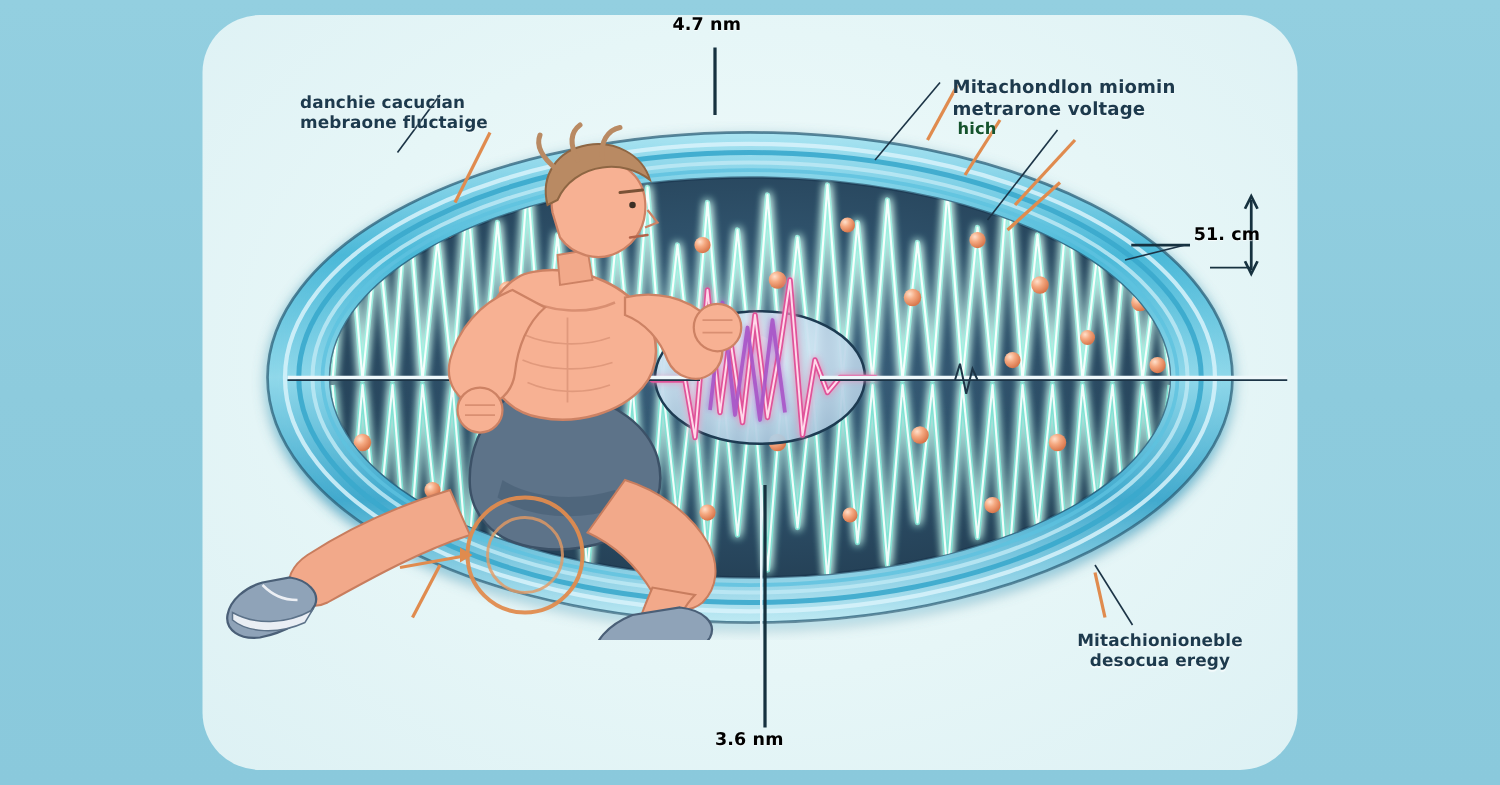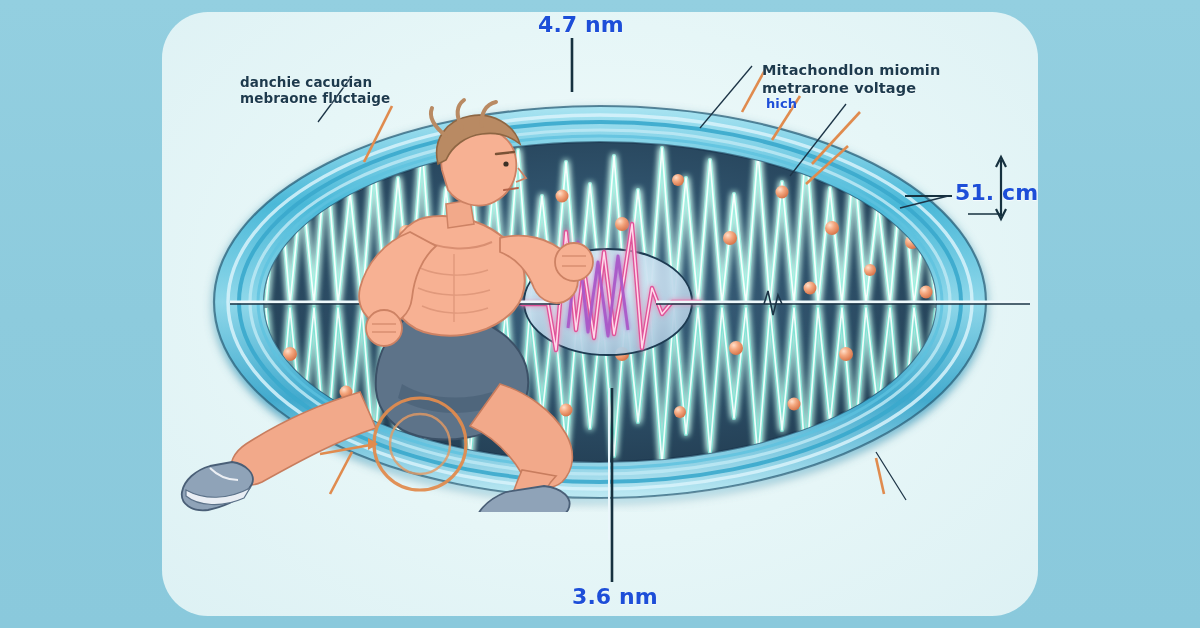--- a/index.html
+++ b/index.html
@@ -32,22 +32,22 @@
     position:absolute;
     color:#1d3a4d;
     font-weight:700;
     line-height:1.22;
     letter-spacing:.1px;
     text-shadow:0 1px 1px rgba(255,255,255,.75);
     white-space:pre-line;
   }
   .lbl.small{font-size:13.5px;}
   .lbl.mid{font-size:14.5px;}
-  .lbl.dim{font-size:22px;font-weight:700;color:#1d4ed8;text-align:center;}
-  .lbl.accent{color:#1d4ed8;font-size:13px;font-weight:700;}
+  .lbl.dim{font-size:14px;font-weight:700;color:#000000;text-align:center;}
+  .lbl.accent{color:#14532d;font-size:13px;font-weight:700;}
 
   
   #lbl-tl{left:240px;top:74px;width:220px;}
   #lbl-tr1{left:762px;top:62px;width:186px;}
   #lbl-tr1-sub{left:766px;top:96px;}
   #lbl-tr2{left:856px;top:105px;width:200px;}
   #lbl-bl{left:228px;top:505px;width:230px;text-align:center;}
   #lbl-br{left:828px;top:505px;width:200px;text-align:center;}
 
   #dim-top{left:538px;top:12px;}
@@ -364,18 +364,20 @@
 
   <div class="lbl small" id="lbl-tl">danchie cacucian
 mebraone fluctaige</div>
 
   <div class="lbl mid" id="lbl-tr1">Mitachondlon miomin
 metrarone voltage</div>
   <div class="lbl accent" id="lbl-tr1-sub">hich</div>
 
 
 
+  <div class="lbl small" id="lbl-br">Mitachionioneble
+desocua eregy</div>
 
   <div class="lbl dim" id="dim-top">4.7 nm</div>
   <div class="lbl dim" id="dim-bottom">3.6 nm</div>
   <div class="lbl dim" id="dim-right">51. cm</div>
 
 </div>
 
 </body></html>

